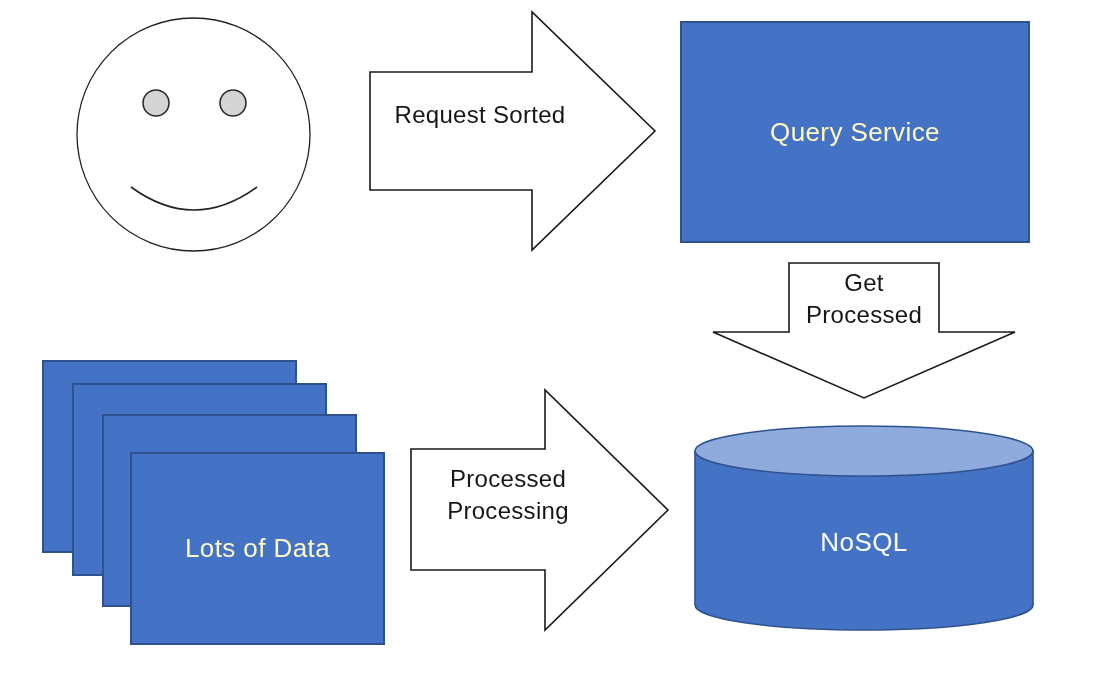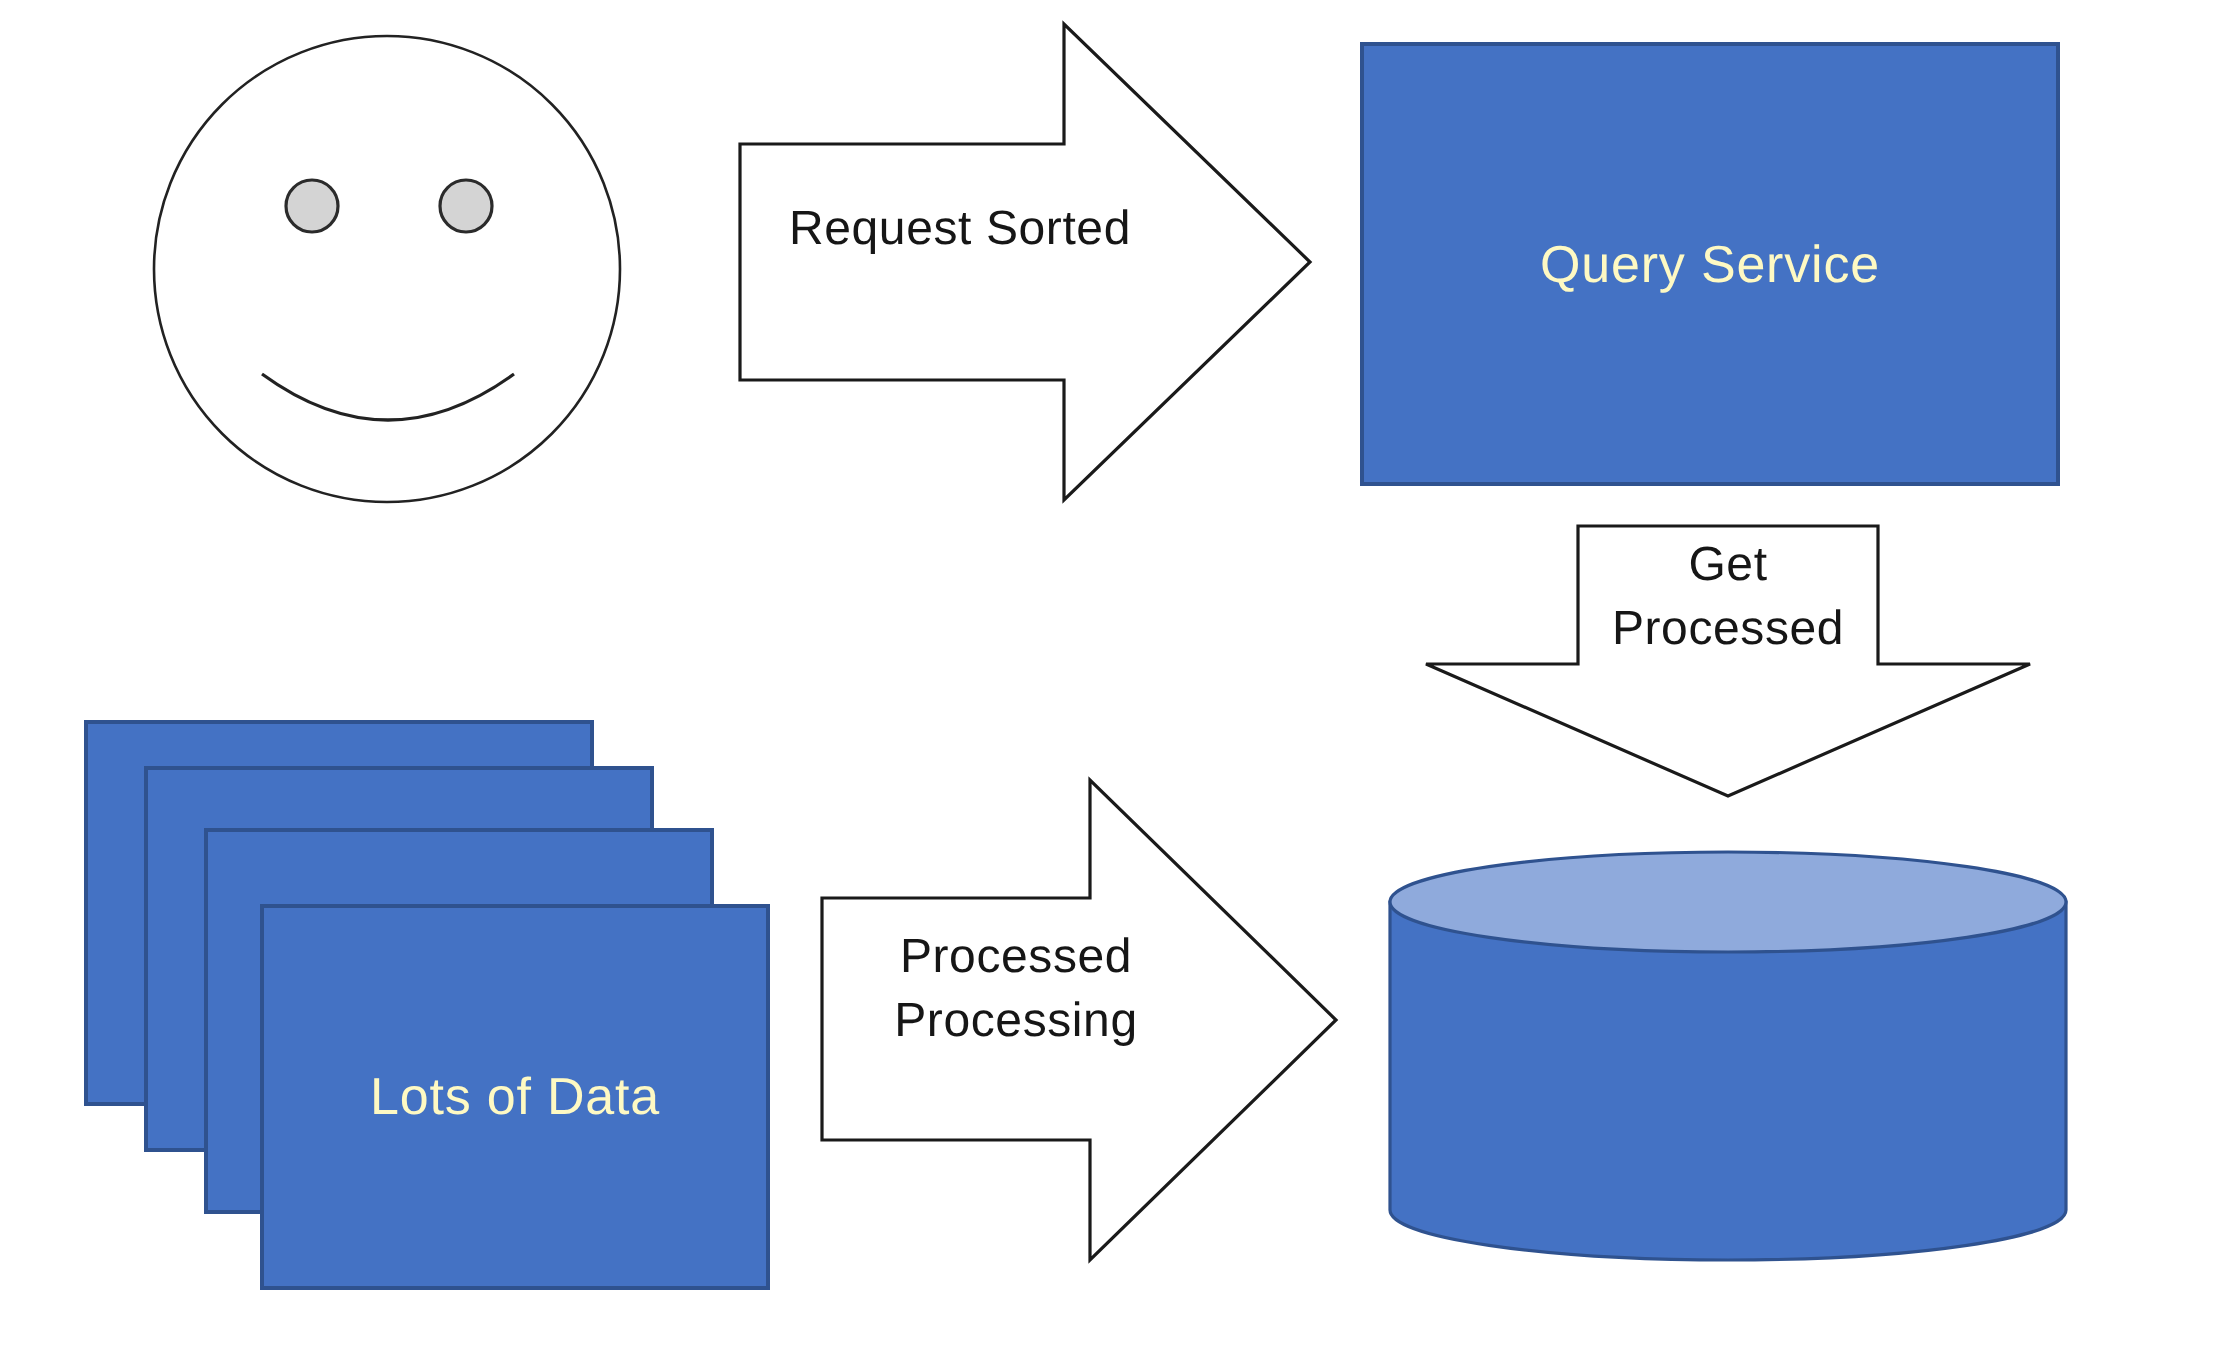--- a/index.html
+++ b/index.html
@@ -114,14 +114,15 @@
   </svg>
   <div class="arrow-label" style="left:408px; top:463px; width:200px;">
     <span>Processed</span>
     <span>Processing</span>
   </div>
 
   <svg class="abs" style="left:693px; top:424px;" width="342" height="210" viewBox="0 0 342 210">
     <path d="M 2 27 L 2 181 A 169 25 0 0 0 340 181 L 340 27 Z" fill="#4472C4" stroke="#2F528F" stroke-width="1.6"></path>
     <ellipse cx="171" cy="27" rx="169" ry="25" fill="#8FAADC" stroke="#2F528F" stroke-width="1.6"></ellipse>
   </svg>
+  <div class="cyl-label" style="left:764px; top:529px; width:200px;">NoSQL</div>
 
 </div>
 
 </body></html>

